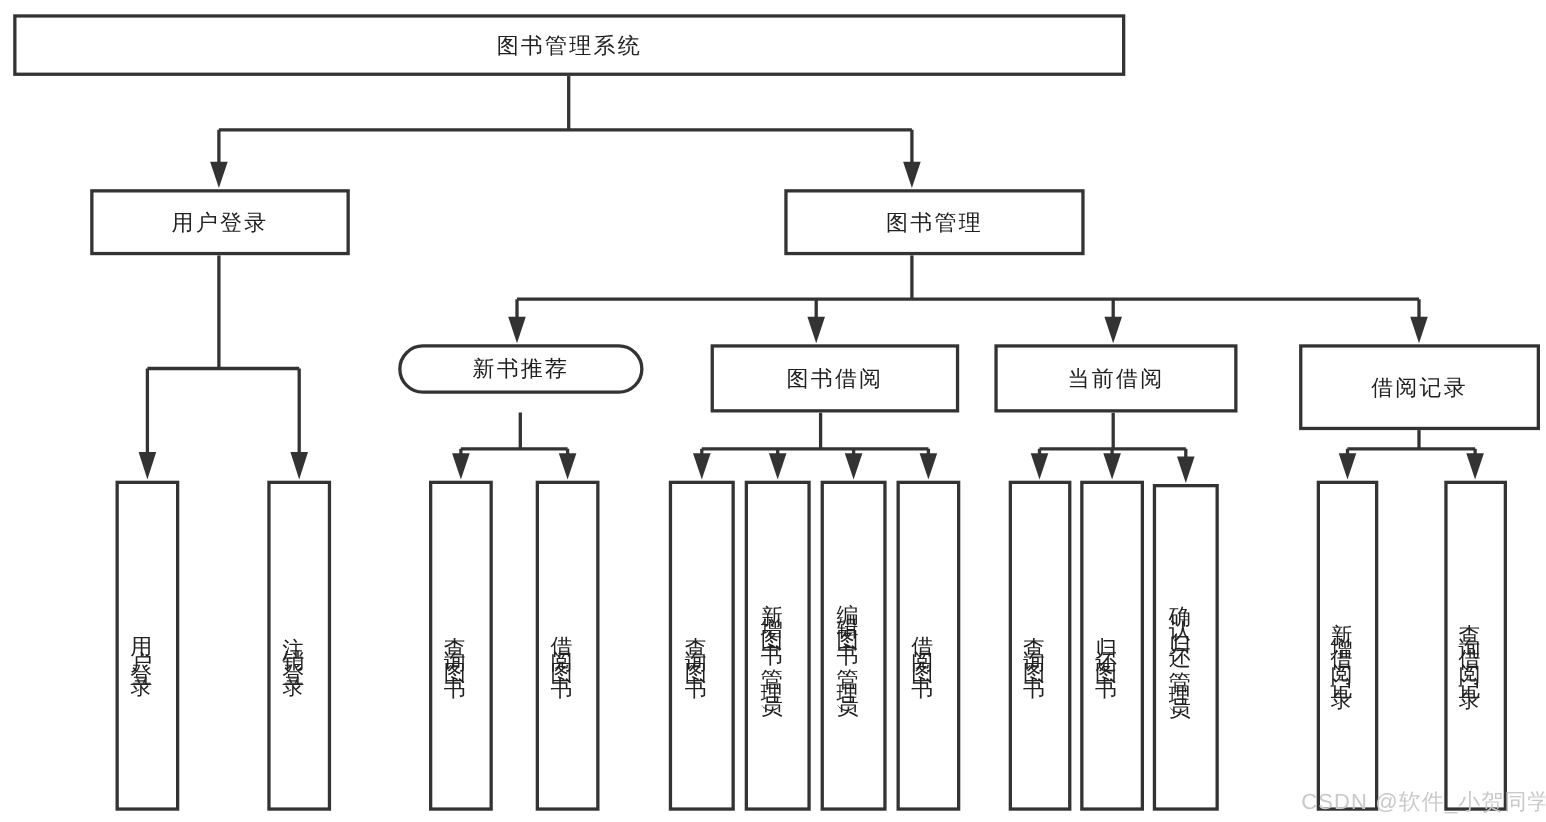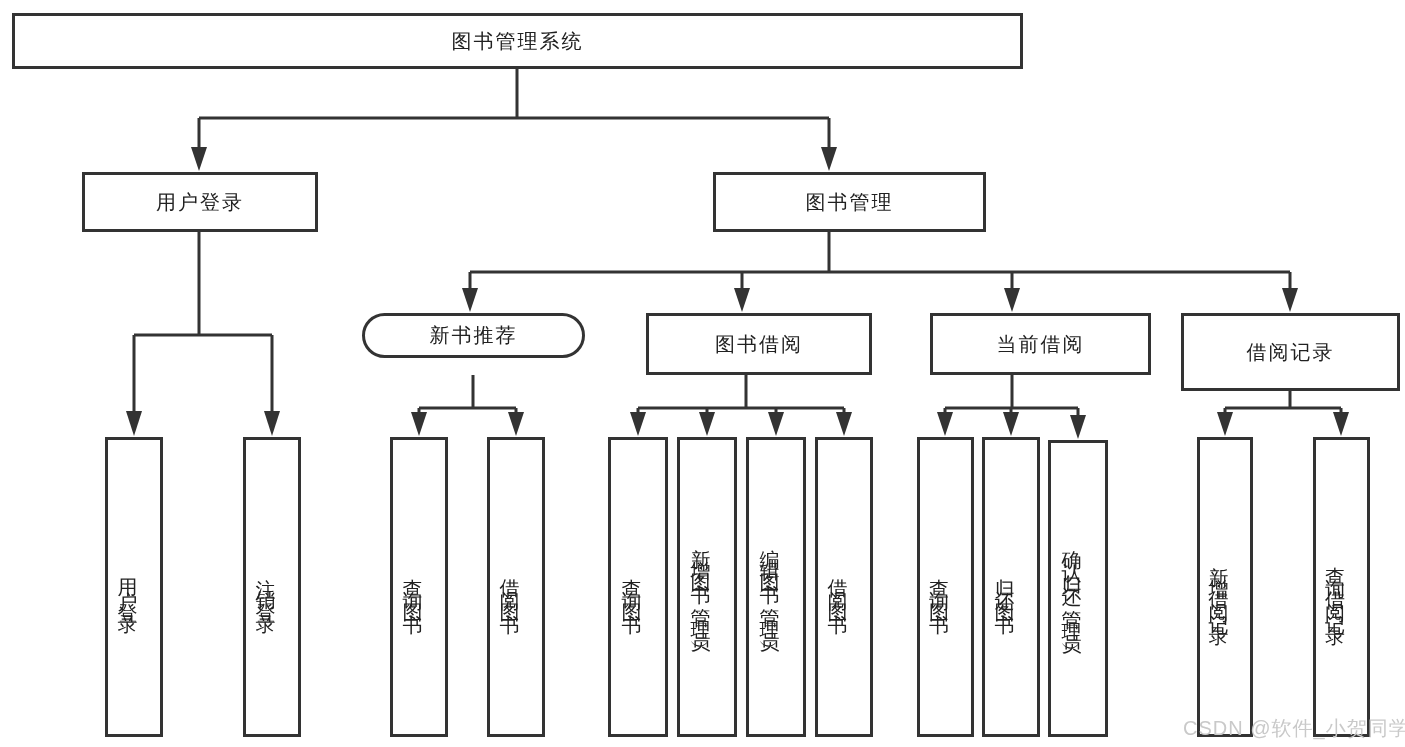--- a/index.html
+++ b/index.html
@@ -114,21 +114,21 @@
   <div class="node hbox" style="left:713px;top:172px;width:273px;height:60px;">
     <span class="label">图书管理</span>
   </div>
 
   <div class="node hbox" style="left:362px;top:313px;width:223px;height:45px;border-radius:26px;">
     <span class="label">新书推荐</span>
   </div>
   <div class="node hbox" style="left:633px;top:313px;width:226px;height:62px;margin-left:13px;">
     <span class="label">图书借阅</span>
   </div>
-  <div class="node hbox" style="left:930px;top:313px;width:221px;height:62px;">
+  <div class="node hbox" style="left:904px;top:313px;width:221px;height:62px;">
     <span class="label">当前借阅</span>
   </div>
   <div class="node hbox" style="left:1181px;top:313px;width:219px;height:78px;">
     <span class="label">借阅记录</span>
   </div>
 
   <div class="node vbox" style="left:105px;top:437px;width:58px;height:300px;">
     <span class="label">用户登录</span>
   </div>
   <div class="node vbox" style="left:243px;top:437px;width:58px;height:300px;">

